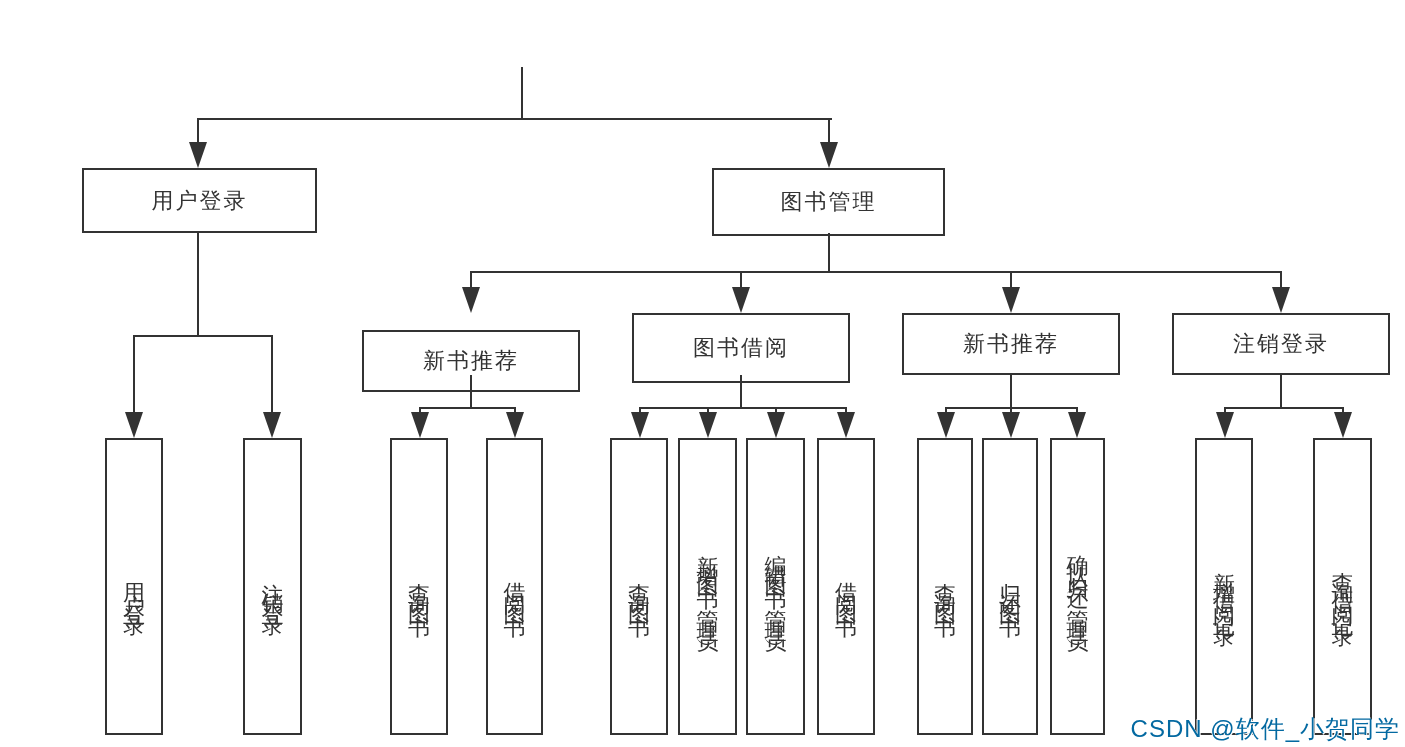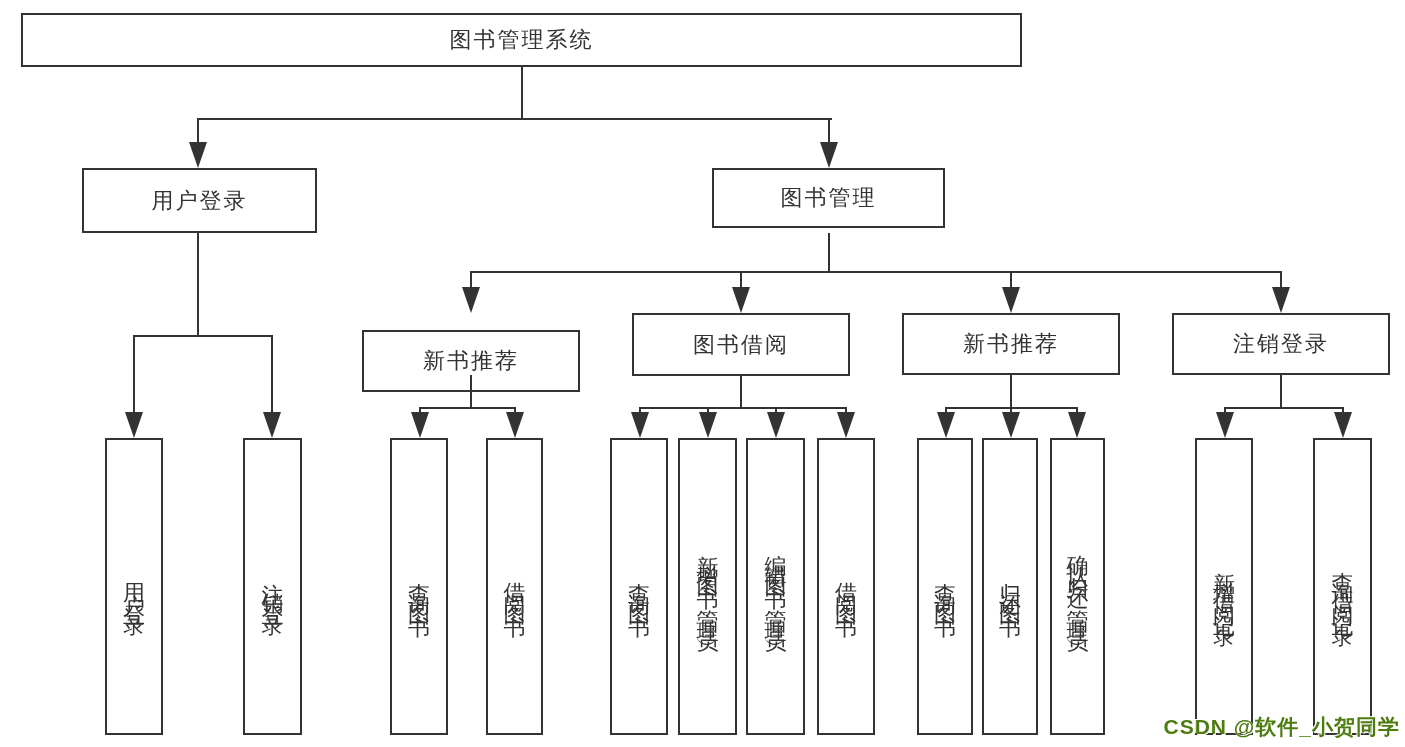--- a/index.html
+++ b/index.html
@@ -36,66 +36,64 @@
   .hl{position:absolute;height:2px;background:#333333;}
   .ah{
     position:absolute;width:0;height:0;
     border-left:9px solid transparent;
     border-right:9px solid transparent;
     border-top:26px solid #333333;
   }
   #watermark{
     position:absolute;
     top:713px;right:5px;
-    font-size:21px;
-    color:#4d7c0f;
+    font-size:24px;
+    color:#0369a1;
     letter-spacing:1px;
     text-shadow:1px 1px 0 #ffffff,-1px -1px 0 #ffffff;
     z-index:10;
     white-space:nowrap;
-    font-weight:bold;
   }
 </style>
 </head>
 <body>
 
 <div id="canvas">
 
-  <div class="box hbox" style="left:21px;top:13px;width:1001px;height:54px;">图书管理系统</div>
 
   <div class="vl" style="left:521px;top:67px;height:51px;"></div>
   <div class="hl" style="left:197px;top:118px;width:635px;"></div>
   <div class="vl" style="left:197px;top:118px;height:26px;"></div>
   <div class="ah" style="left:189px;top:142px;"></div>
   <div class="vl" style="left:828px;top:118px;height:26px;"></div>
   <div class="ah" style="left:820px;top:142px;"></div>
 
   <div class="box hbox" style="left:82px;top:168px;width:235px;height:65px;">用户登录</div>
-  <div class="box hbox" style="left:712px;top:168px;width:233px;height:60px;">图书管理</div>
+  <div class="box hbox" style="left:712px;top:168px;width:233px;height:68px;">图书管理</div>
 
   <div class="vl" style="left:197px;top:233px;height:102px;"></div>
   <div class="hl" style="left:133px;top:335px;width:140px;"></div>
   <div class="vl" style="left:133px;top:335px;height:78px;"></div>
   <div class="ah" style="left:125px;top:412px;"></div>
   <div class="vl" style="left:271px;top:335px;height:78px;"></div>
   <div class="ah" style="left:263px;top:412px;"></div>
 
   <div class="vl" style="left:828px;top:233px;height:38px;"></div>
   <div class="hl" style="left:470px;top:271px;width:812px;"></div>
   <div class="vl" style="left:470px;top:271px;height:18px;"></div>
   <div class="ah" style="left:462px;top:287px;"></div>
   <div class="vl" style="left:740px;top:271px;height:18px;"></div>
   <div class="ah" style="left:732px;top:287px;"></div>
   <div class="vl" style="left:1010px;top:271px;height:18px;"></div>
   <div class="ah" style="left:1002px;top:287px;"></div>
   <div class="vl" style="left:1280px;top:271px;height:18px;"></div>
   <div class="ah" style="left:1272px;top:287px;"></div>
 
   <div class="box hbox" style="left:362px;top:313px;width:218px;height:62px;margin-top:17px;">新书推荐</div>
-  <div class="box hbox" style="left:632px;top:313px;width:218px;height:63px;">图书借阅</div>
+  <div class="box hbox" style="left:632px;top:313px;width:218px;height:70px;">图书借阅</div>
   <div class="box hbox" style="left:902px;top:313px;width:218px;height:62px;">新书推荐</div>
   <div class="box hbox" style="left:1172px;top:313px;width:218px;height:62px;">注销登录</div>
 
   <div class="vl" style="left:470px;top:375px;height:32px;"></div>
   <div class="hl" style="left:419px;top:407px;width:96px;"></div>
   <div class="vl" style="left:419px;top:407px;height:7px;"></div>
   <div class="ah" style="left:411px;top:412px;"></div>
   <div class="vl" style="left:514px;top:407px;height:7px;"></div>
   <div class="ah" style="left:506px;top:412px;"></div>
 

